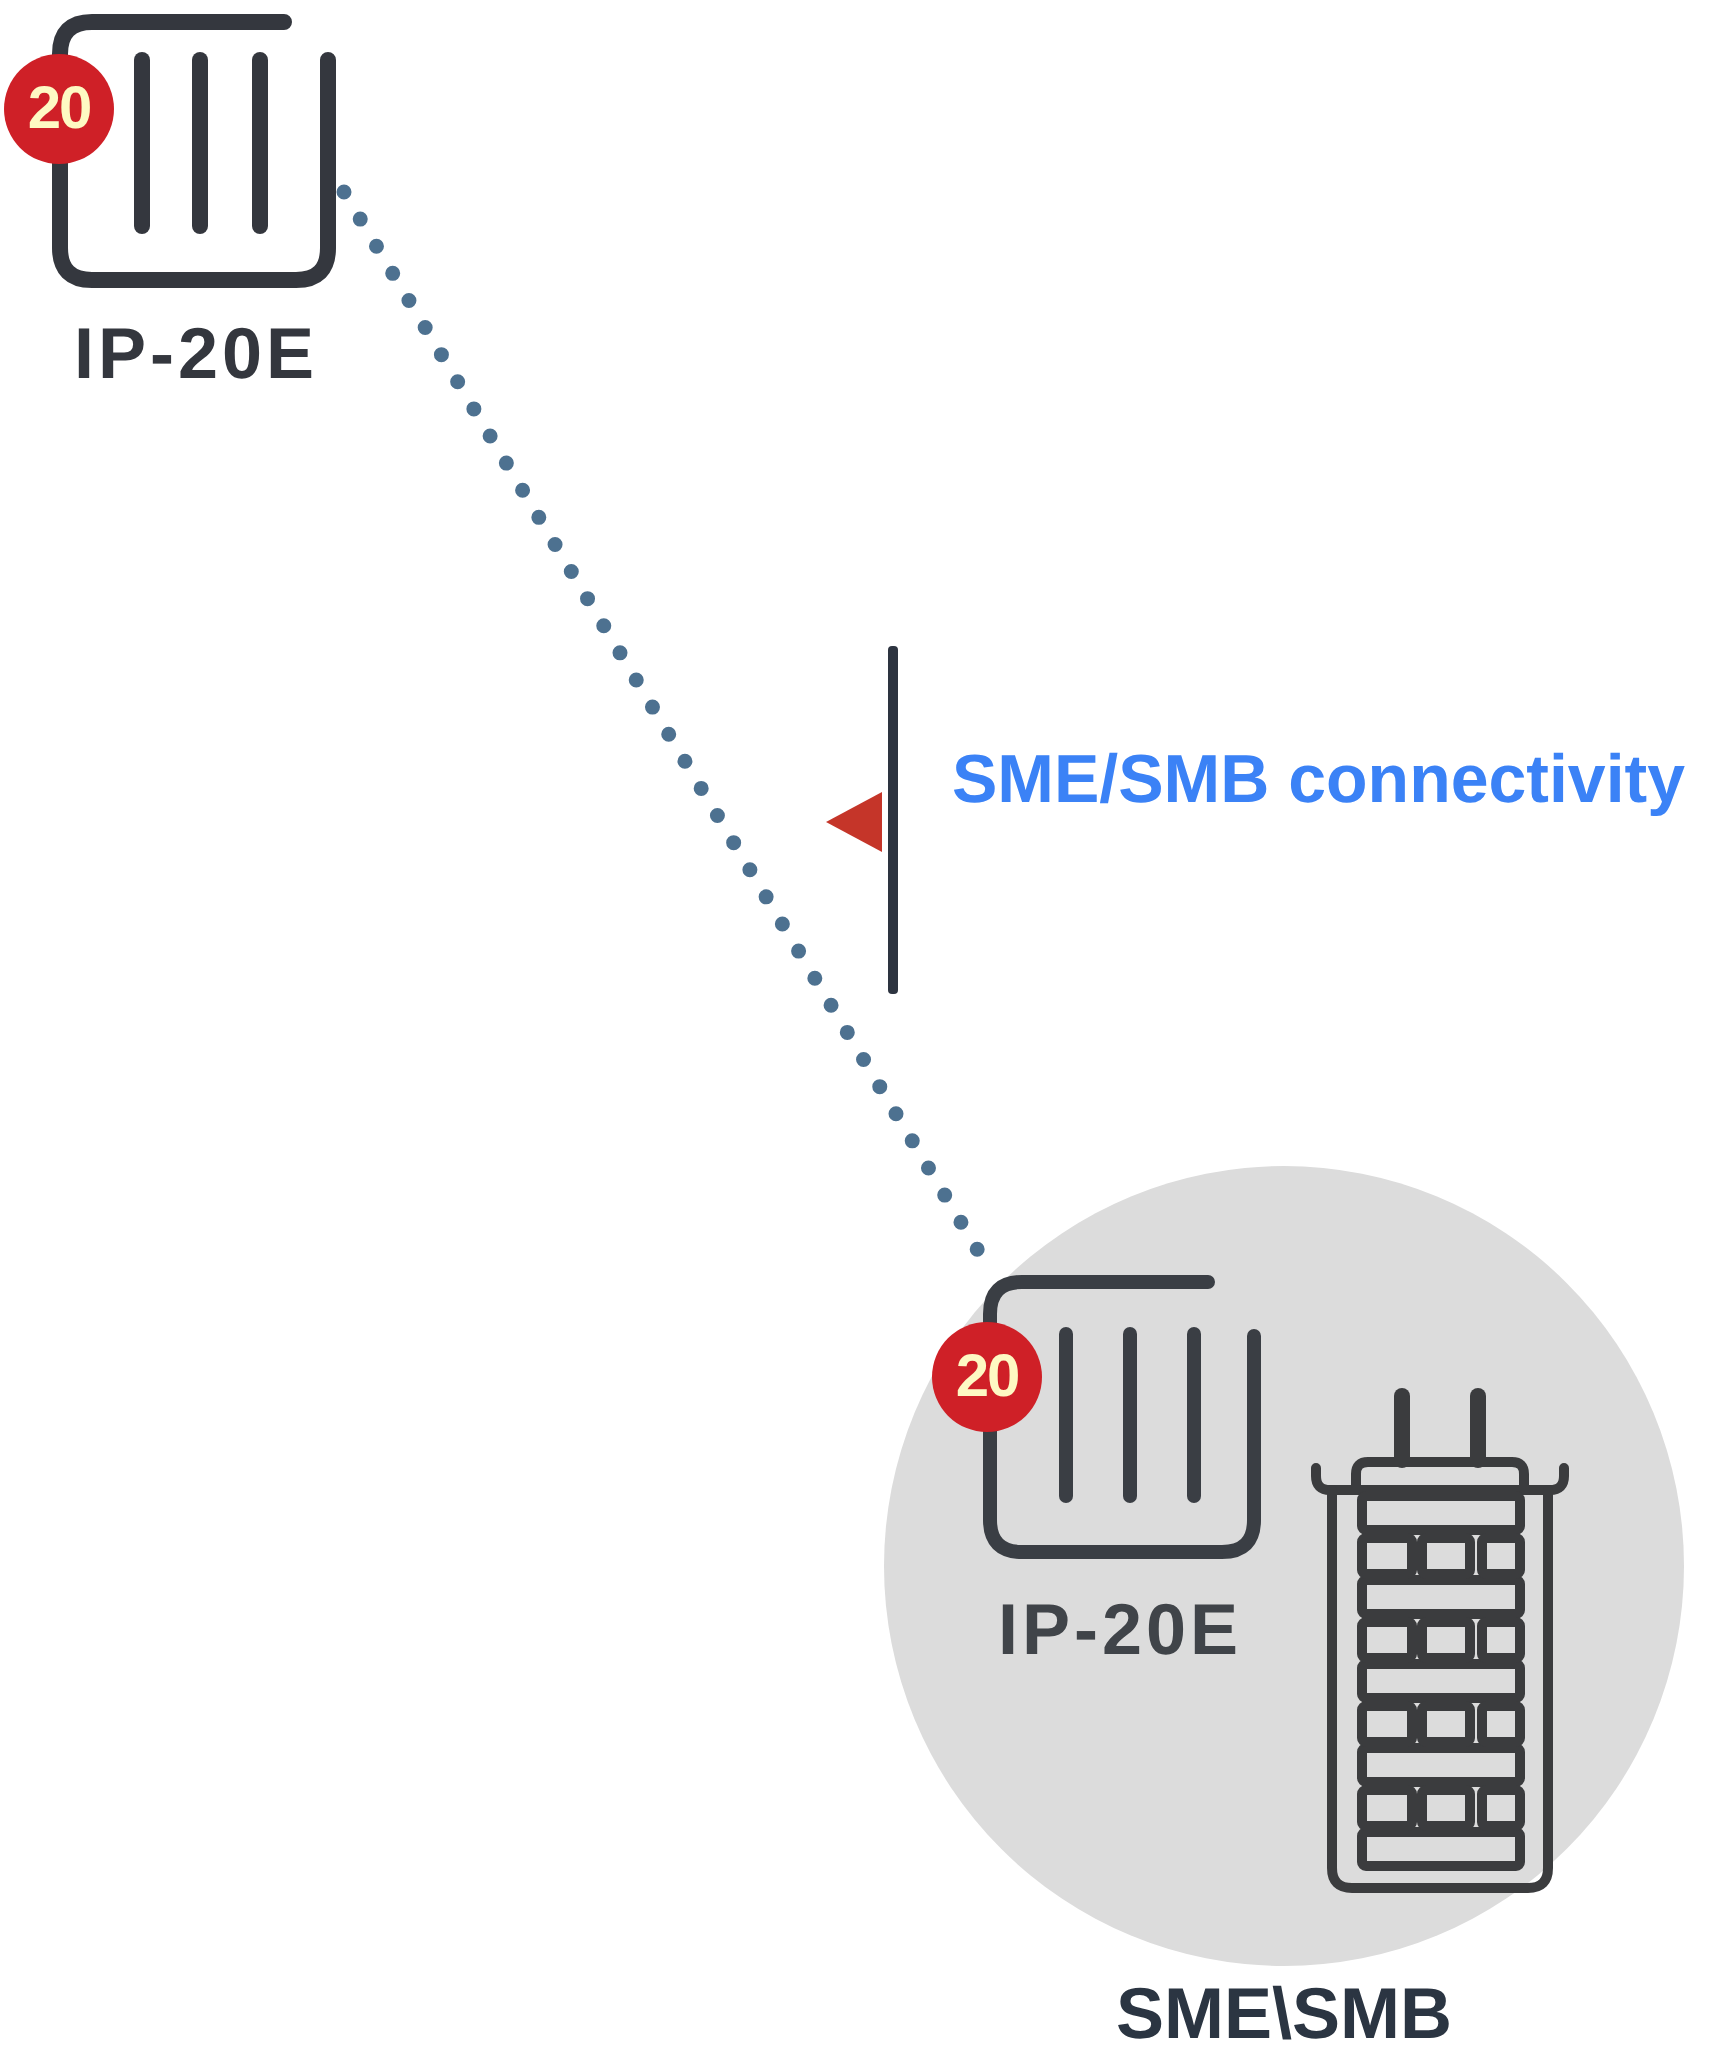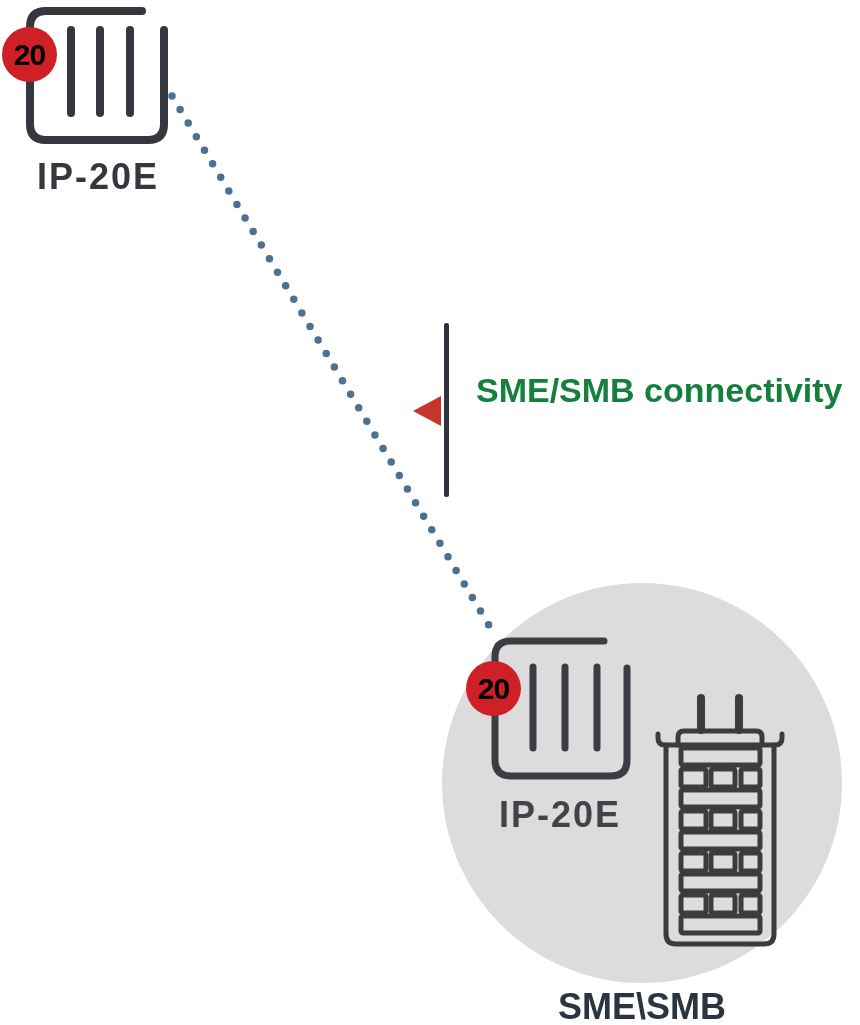--- a/index.html
+++ b/index.html
@@ -30,21 +30,21 @@
     left: 0;
     top: 0;
     z-index: 2;
   }
   .badge {
     position: absolute;
     width: 55px;
     height: 55px;
     border-radius: 50%;
     background: #cf2027;
-    color: #000000;
+    color: #fef9c3;
     font-size: 30px;
     font-weight: 700;
     display: flex;
     align-items: center;
     justify-content: center;
     z-index: 3;
     letter-spacing: -1px;
   }
   .badge-top { left: 2px; top: 27px; }
   .badge-zone { left: 466px; top: 661px; }
@@ -91,21 +91,21 @@
     border-top: 15px solid transparent;
     border-bottom: 15px solid transparent;
     border-right: 28px solid #c53529;
     z-index: 3;
   }
   .callout-text {
     position: absolute;
     left: 476px;
     top: 367px;
     z-index: 3;
-    color: #15803d;
+    color: #3b82f6;
     white-space: nowrap;
   }
   .callout-line1 {
     font-size: 34px;
     font-weight: 700;
     line-height: 47px;
   }
   .callout-line2 {
     font-size: 34px;
     font-weight: 400;

